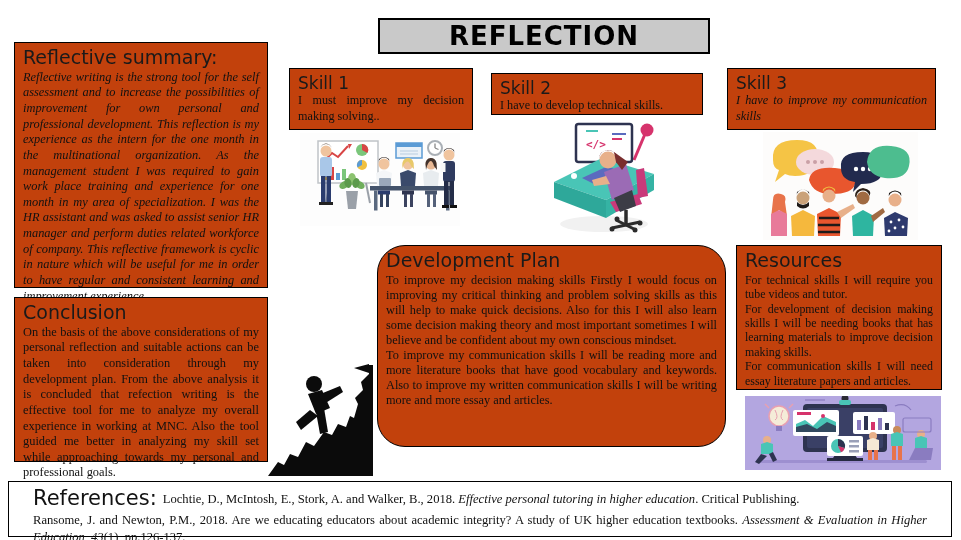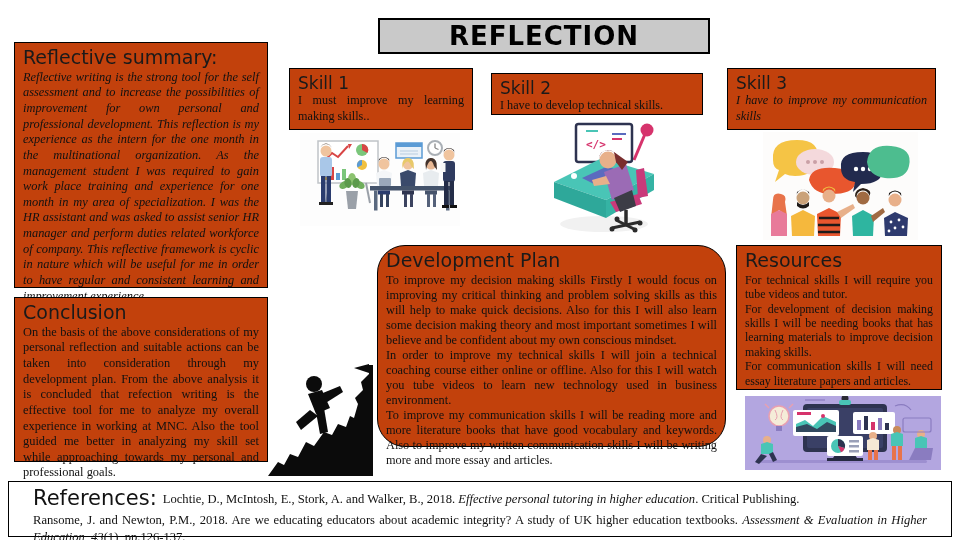--- a/index.html
+++ b/index.html
@@ -48,36 +48,35 @@
     <div class="body-text italic">Reflective writing is the strong tool for the self assessment and to increase the possibilities of improvement for own personal and professional development. This reflection is my experience as the intern for the one month in the multinational organization. As the management student I was required to gain work place training and experience for one month in my area of specialization. I was the HR assistant and was asked to assist senior HR manager and perform duties related workforce of company. This reflective framework is cyclic in nature which will be useful for me in order to have regular and consistent learning and improvement experience.</div>
   </div>
 
   <div class="box" id="conclusion-box">
     <h2>Conclusion</h2>
     <div class="body-text">On the basis of the above considerations of my personal reflection and suitable actions can be taken into consideration through my development plan. From the above analysis it is concluded that refection writing is the effective tool for me to analyze my overall experience in working at MNC. Also the tool guided me better in analyzing my skill set while approaching towards my personal and professional goals.</div>
   </div>
 
   <div class="box" id="skill1-box">
     <h3>Skill 1</h3>
-    <p class="skill-body">I must improve my learning making skills..</p>
+    <p class="skill-body">I must improve my decision making solving..</p>
   </div>
   <div class="box" id="skill2-box">
     <h3>Skill 2</h3>
     <p class="skill-body">I have to develop technical skills.</p>
   </div>
   <div class="box" id="skill3-box">
     <h3>Skill 3</h3>
     <p class="skill-body italic">I have to improve my communication skills</p>
   </div>
 
   <div class="box" id="devplan-box">
     <h2>Development Plan</h2>
     <div class="body-text">
       <p>To improve my decision making skills Firstly I would focus on improving my critical thinking and problem solving skills as this will help to make quick decisions. Also for this I will also learn some decision making theory and most important sometimes I will believe and be confident about my own conscious mindset.</p>
-      <p>In order to improve my technical skills I will join a technical coaching course either online or offline. Also for this I will watch you tube videos to learn new technology used in business environment.</p>
       <p>To improve my communication skills I will be reading more and more literature books that have good vocabulary and keywords. Also to improve my written communication skills I will be writing more and more essay and articles.</p>
     </div>
   </div>
 
   <div class="box" id="resources-box">
     <h2>Resources</h2>
     <div class="body-text">
       <p>For technical skills I will require you tube videos and tutor.</p>
       <p>For development of decision making skills I will be needing books that has learning materials to improve decision making skills.</p>
       <p>For communication skills I will need essay literature papers and articles.</p>

